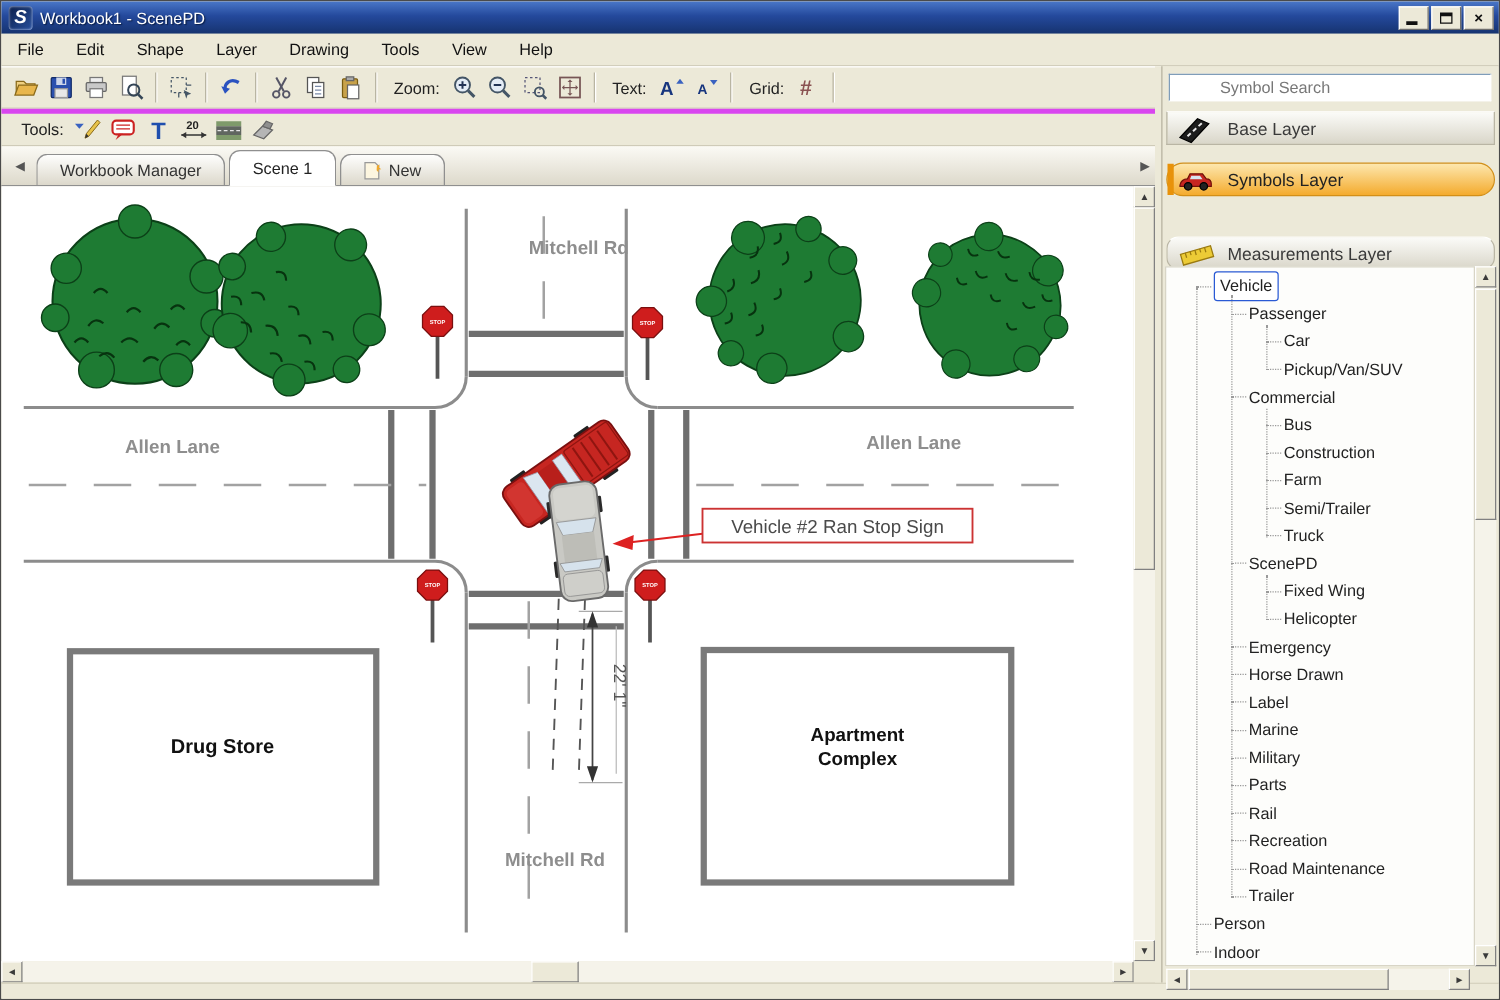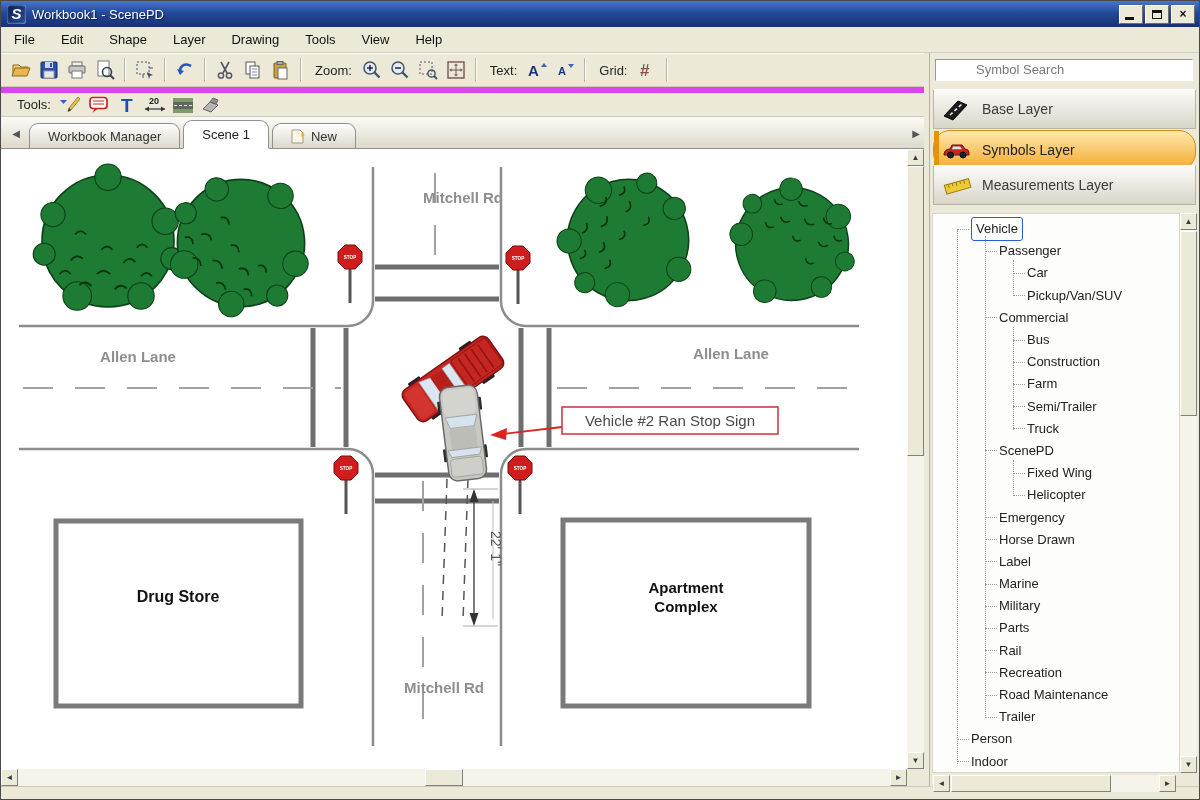--- a/index.html
+++ b/index.html
@@ -24,21 +24,21 @@
 
   
   #menubar { position:absolute; left:0; top:26px; width:1200px; height:26px; background:#ece9d8;
     border-bottom:1px solid #d2cebc; display:flex; align-items:center; padding-left:0; }
   .menu-item { padding:3px 13px; font-size:13px; color:#111; cursor:default; }
 
   
   #toolbar { position:absolute; left:0; top:52px; width:928px; height:34px; background:#ece9d8;
     border-top:1px solid #fff; border-bottom:1px solid #cfcbb8; display:flex; align-items:center; padding-left:6px; }
   #toolsbar { position:absolute; left:0; top:86px; width:928px; height:30px; background:#ece9d8;
-    border-top:6px solid #d946ef; border-bottom:1px solid #cfcbb8; display:flex; align-items:center; padding-left:8px; }
+    border-top:4px solid #d946ef; border-bottom:1px solid #cfcbb8; display:flex; align-items:center; padding-left:8px; }
   .tbtn { width:28px; height:26px; display:flex; align-items:center; justify-content:center; border:1px solid transparent; cursor:pointer; }
   .sep { width:2px; height:24px; border-left:1px solid #b9b5a2; border-right:1px solid #fff; margin:0 5px; }
   .tlabel { font-size:13px; color:#222; margin:0 6px 0 8px; }
 
   
   #tabrow { position:absolute; left:0; top:116px; width:928px; height:32px;
     background:linear-gradient(180deg,#fbfaf5,#ddd9cb); border-bottom:1px solid #8f8f8f; display:flex; align-items:flex-end; }
   .tabscroll { width:18px; height:22px; margin:0 4px 4px 6px; font-size:10px; color:#555; display:flex; align-items:center; justify-content:center; cursor:pointer; }
   .tab { height:25px; margin-right:3px; border:1px solid #8f8f8f; border-bottom:none; border-radius:9px 9px 0 0;
     background:linear-gradient(180deg,#fefefd,#dcd8cb); padding:0 18px; font-size:13px; color:#333;
@@ -57,21 +57,21 @@
   #bottomstrip { position:absolute; left:0; top:785px; width:1200px; height:15px; background:#ece9d8; border-top:1px solid #cfcbb8; }
   #cv-corner { position:absolute; left:906px; top:768px; width:17px; height:17px; background:#ece9d8; }
 
   
   #panel { position:absolute; left:928px; top:52px; width:272px; height:733px; background:#ece9d8; border-left:1px solid #b5b19e; }
   #panel-divider { position:absolute; left:923px; top:52px; width:5px; height:733px; background:#ece9d8; }
   #searchwrap { position:absolute; left:5px; top:6px; width:258px; height:22px; background:#fff;
     border:1px solid; border-color:#7f9db9 #fff #fff #7f9db9; display:flex; align-items:center;flex-direction:column; }
   #searchwrap input { flex:1; border:none; outline:none; font-size:13px; color:#333; padding:2px 5px; font-family:"Liberation Sans",sans-serif; background:transparent; }
   #searchwrap input::placeholder { color:#777; }
-  .layerbtn { position:absolute; left:3px; width:263px; height:40px; display:flex; align-items:center; gap:10px; padding-left:8px;
+  .layerbtn { position:absolute; left:3px; width:263px; height:27px; display:flex; align-items:center; gap:10px; padding-left:8px;
     background:linear-gradient(180deg,#fbfbf8,#d9d6c9); border:1px solid #b9b5a4; border-top:1px solid #fff; cursor:pointer; }
   .layerbtn .llabel { font-size:14px; color:#3a3a3a; }
   .layerbtn.selected { background:linear-gradient(180deg,#fde7ae,#f4ab2e); border-color:#d28f18; }
   .layerbtn.selected::before { content:""; position:absolute; left:0; top:0; bottom:0; width:5px; background:#e8920a; }
   .layerbtn.selected .llabel { color:#222; }
 
   
   #tree { position:absolute; left:2px; top:160px; width:248px; height:560px; background:#fdfdfb; overflow:hidden;
     border:1px solid #d8d5c6; padding-top:4px; }
   .tree-row { height:22.2px; line-height:22px; font-size:13px; color:#222; white-space:nowrap; display:flex; align-items:center; cursor:pointer; }
@@ -475,21 +475,21 @@
     </div>
     <div class="layerbtn selected" style="top:77px;border-radius:17px;">
       <svg width="30" height="24">
           <path d="M2 16 Q3 11 8 11 L10 7 h10 l3 4 Q27 11 27 15 V17 H2 Z" fill="#c62621" stroke="#701008"></path>
           <path d="M11 8.5 h7 l2 2.8 h-10 Z" fill="#d8e4f0"></path>
           <circle cx="8.5" cy="17" r="3" fill="#222" stroke="#000"></circle>
           <circle cx="21" cy="17" r="3" fill="#222" stroke="#000"></circle>
         </svg>
       <span class="llabel">Symbols Layer</span>
     </div>
-    <div class="layerbtn" style="top:112px;">
+    <div class="layerbtn" style="top:136px;border-radius:10px;">
       <svg width="30" height="24">
           <g transform="rotate(-16 15 13)">
             <rect x="3" y="9" width="25" height="9" fill="#eccb36" stroke="#9a7a10"></rect>
             <line x1="7" y1="9" x2="7" y2="13" stroke="#9a7a10"></line>
             <line x1="11" y1="9" x2="11" y2="12" stroke="#9a7a10"></line>
             <line x1="15" y1="9" x2="15" y2="13" stroke="#9a7a10"></line>
             <line x1="19" y1="9" x2="19" y2="12" stroke="#9a7a10"></line>
             <line x1="23" y1="9" x2="23" y2="13" stroke="#9a7a10"></line>
           </g>
         </svg>

